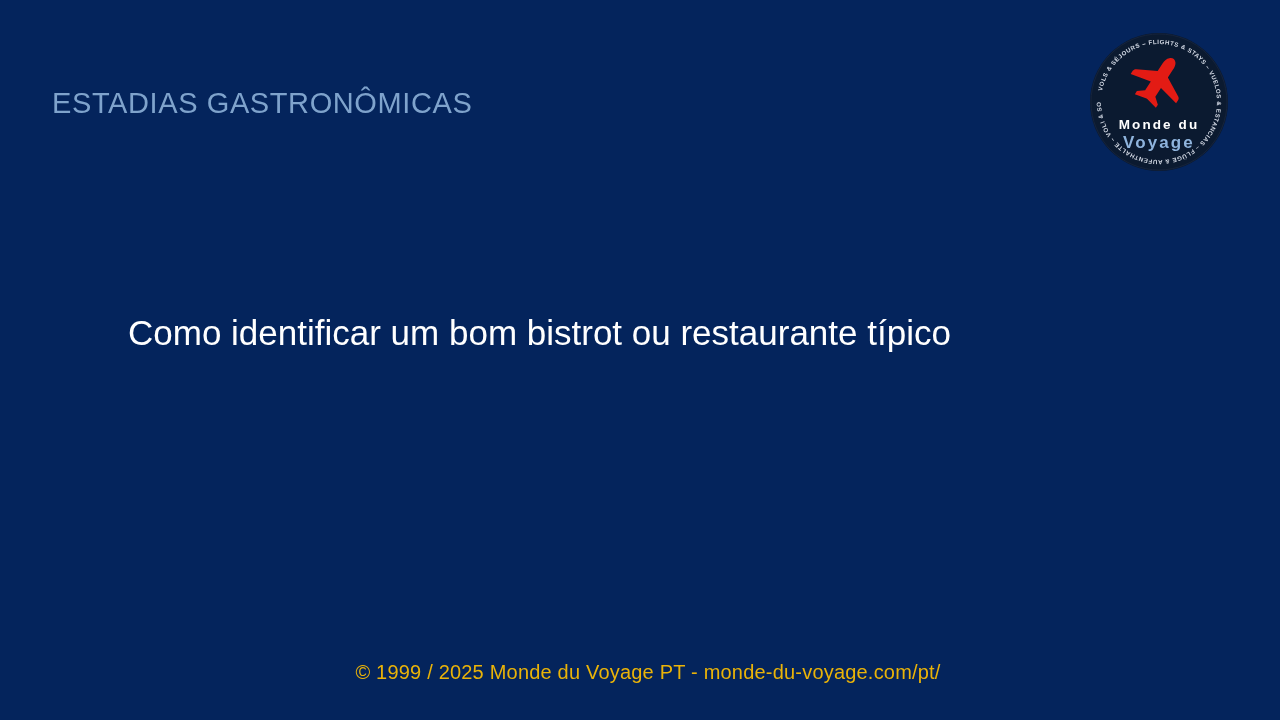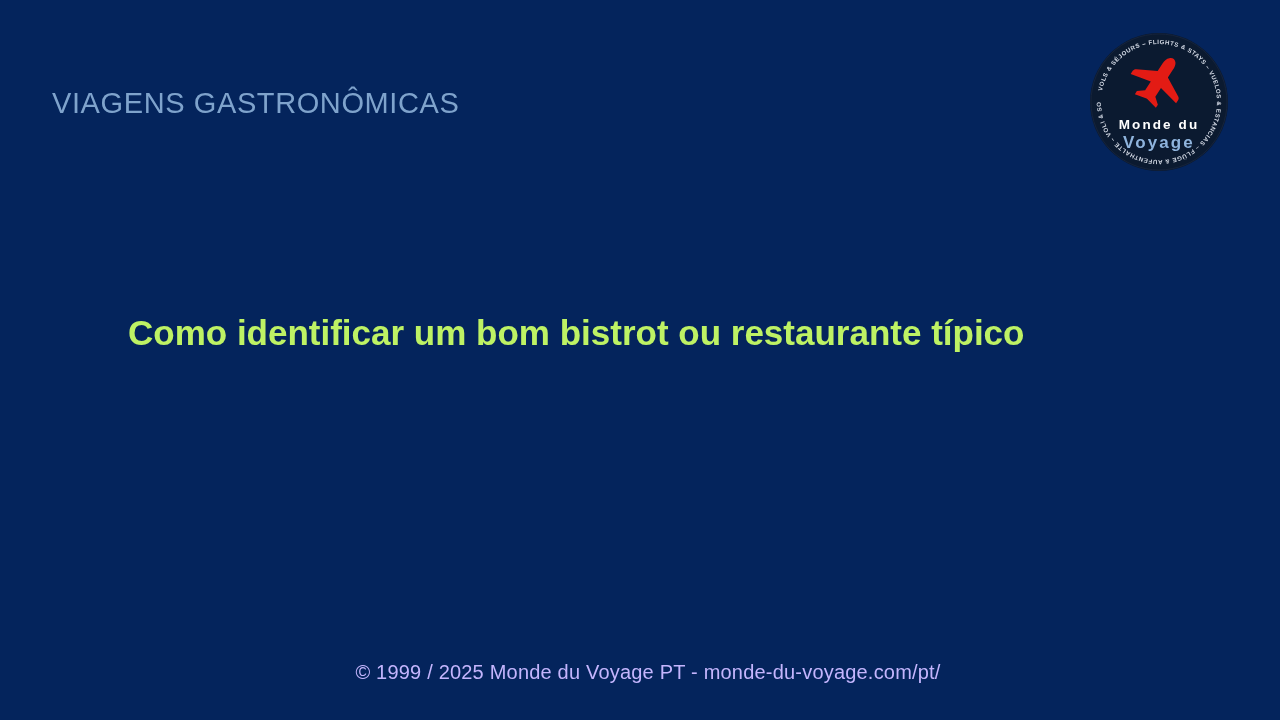--- a/index.html
+++ b/index.html
@@ -36,38 +36,38 @@
 
   
   .main-text {
     position: absolute;
     left: 128px;
     top: 302px;
     width: 1030px;
     font-family: "Liberation Sans", sans-serif;
     font-size: 35px;
     line-height: 62px;
-    color: #bef264;
-    font-weight: 700;
+    color: #ffffff;
+    font-weight: 400;
   }
   .main-text .line {
     display: block;
     white-space: nowrap;
   }
 
   
   .footer {
     position: absolute;
     left: 16px;
     right: 0;
     top: 661px;
     text-align: center;
     font-family: "Liberation Sans", sans-serif;
     font-size: 20px;
-    color: #c4b5fd;
+    color: #eab308;
     letter-spacing: 0.2px;
   }
 
   
   .logo {
     position: absolute;
     left: 1089px;
     top: 32px;
     width: 140px;
     height: 140px;
@@ -97,21 +97,21 @@
     fill: #8fb4dd;
     font-weight: 700;
     letter-spacing: 2.1px;
   }
 </style>
 </head>
 <body>
 
 <div class="slide">
 
-  <div class="kicker">VIAGENS GASTRONÔMICAS</div>
+  <div class="kicker">ESTADIAS GASTRONÔMICAS</div>
 
   <div class="main-text">
     <span class="line">Como identificar um bom bistrot ou restaurante típico</span>
   </div>
 
   <div class="footer">© 1999 / 2025 Monde du Voyage PT - monde-du-voyage.com/pt/</div>
 
   <div class="logo">
     <svg viewBox="0 0 140 140" xmlns="http://www.w3.org/2000/svg">
       <defs>

